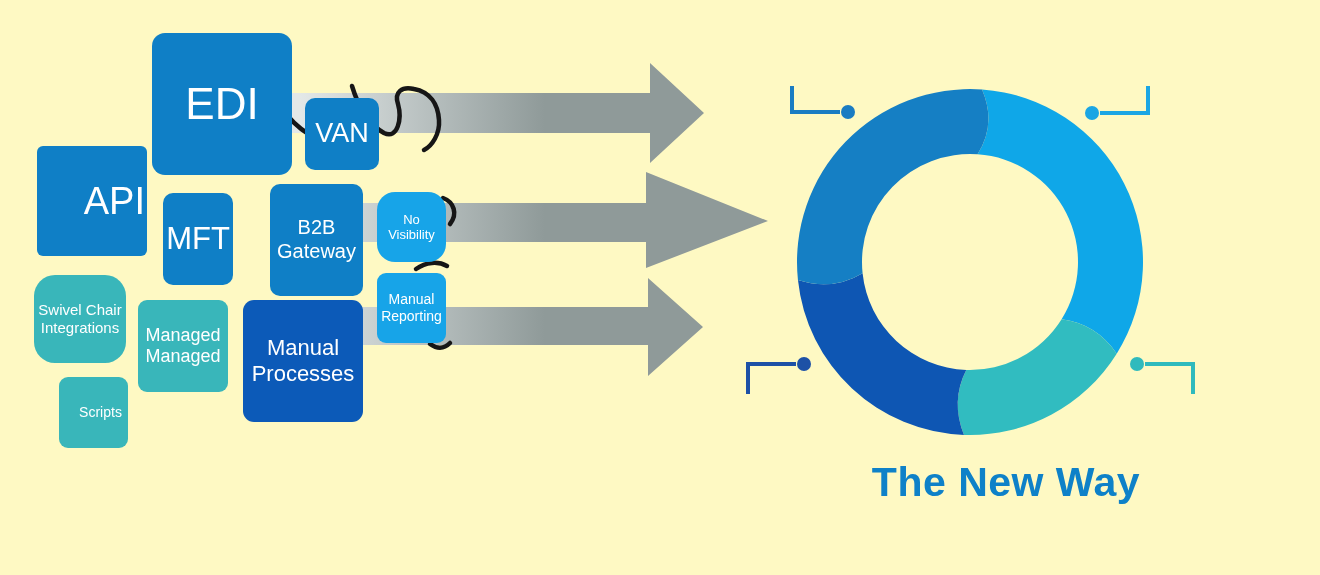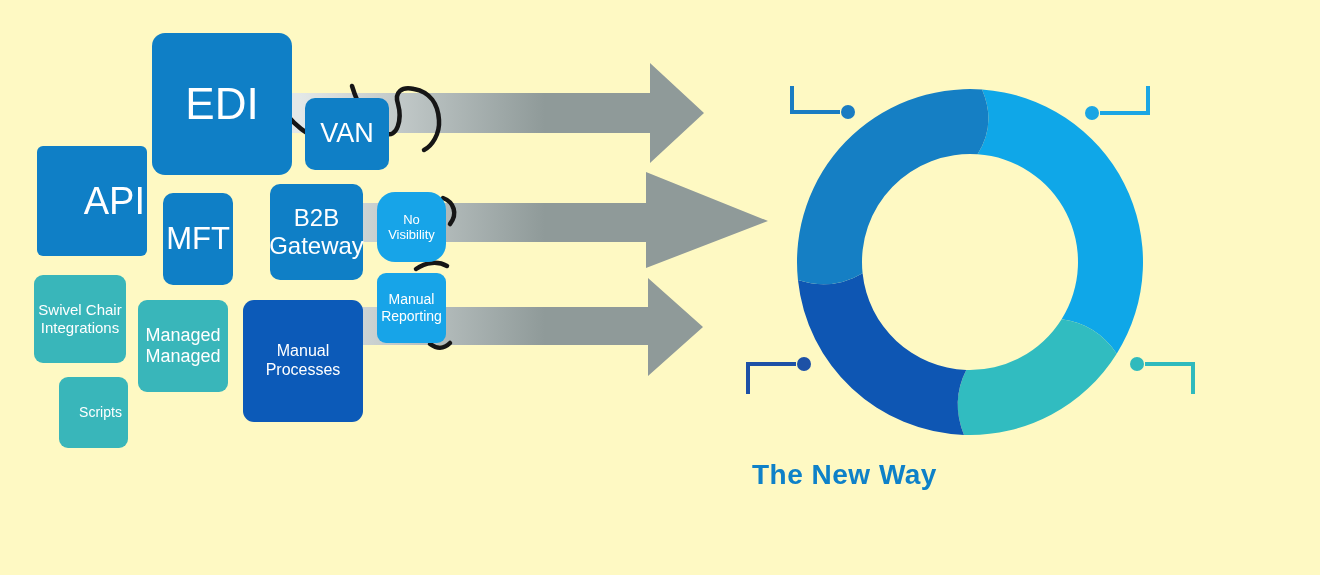--- a/index.html
+++ b/index.html
@@ -11,32 +11,32 @@
   .box{
     position:absolute;z-index:2;display:flex;align-items:center;justify-content:center;
     text-align:center;color:#fff;font-weight:500;line-height:1.18;box-sizing:border-box;padding:2px;
   }
   .blue{background:#0f7fc6;}
   .lightblue{background:#17a4e8;}
   .teal{background:#39b6ba;}
   .darkblue{background:#0c5ab8;}
   .box-edi{left:152px;top:33px;width:140px;height:142px;border-radius:13px;font-size:44px;}
   .box-api{left:37px;top:146px;width:110px;height:110px;border-radius:6px;font-size:38px;justify-content:flex-end;}
-  .box-van{left:305px;top:98px;width:84px;height:72px;border-radius:10px;font-size:27px;}
+  .box-van{left:305px;top:98px;width:74px;height:72px;border-radius:10px;font-size:27px;}
   .box-mft{left:163px;top:193px;width:70px;height:92px;border-radius:10px;font-size:31px;}
-  .box-b2b{left:270px;top:184px;width:93px;height:96px;border-radius:10px;font-size:24px;}
+  .box-b2b{left:270px;top:184px;width:93px;height:112px;border-radius:10px;font-size:20px;}
   .box-nv{left:377px;top:192px;width:69px;height:70px;border-radius:18px;font-size:13px;}
   .box-mr{left:377px;top:273px;width:69px;height:70px;border-radius:9px;font-size:14px;}
-  .box-swivel{left:34px;top:275px;width:92px;height:88px;border-radius:9px;font-size:15px;}
+  .box-swivel{left:34px;top:275px;width:92px;height:88px;border-radius:21px;font-size:15px;}
   .box-managed{left:138px;top:300px;width:90px;height:92px;border-radius:9px;font-size:18px;}
   .box-scripts{left:59px;top:377px;width:69px;height:71px;border-radius:9px;font-size:14px;padding-left:16px;}
-  .box-manual{left:243px;top:300px;width:120px;height:122px;border-radius:11px;font-size:16px;}
+  .box-manual{left:243px;top:300px;width:120px;height:122px;border-radius:11px;font-size:22px;}
   #new-way-caption{
-    position:absolute;z-index:2;left:752px;top:459px;width:360px;
-    font-size:28px;font-weight:700;color:#0e81c8;letter-spacing:0.5px;
+    position:absolute;z-index:2;left:826px;top:459px;width:360px;text-align:center;
+    font-size:41px;font-weight:700;color:#0e81c8;letter-spacing:0.5px;
   }
   .callout{fill:none;stroke-width:4px;}
   .squiggle{fill:none;stroke:#161616;stroke-width:4.5px;stroke-linecap:round;}
 </style>
 </head>
 <body>
 
 <div id="stage">
 
   <svg id="layer-graphics" width="1320" height="575" viewBox="0 0 1320 575" xmlns="http://www.w3.org/2000/svg">

